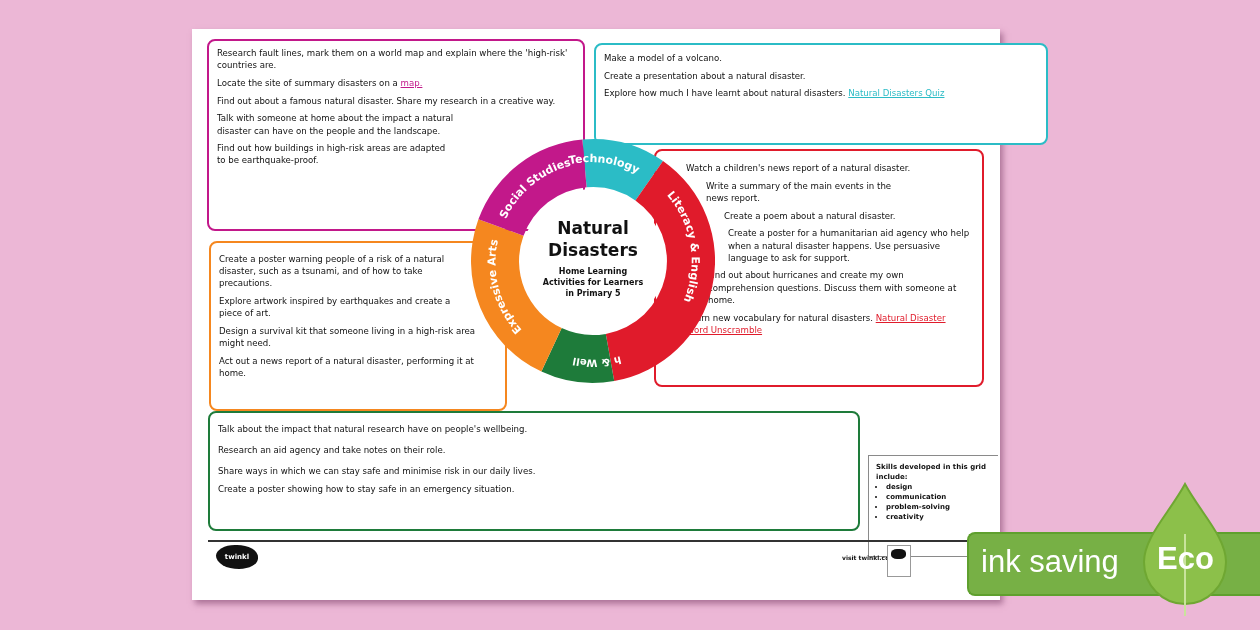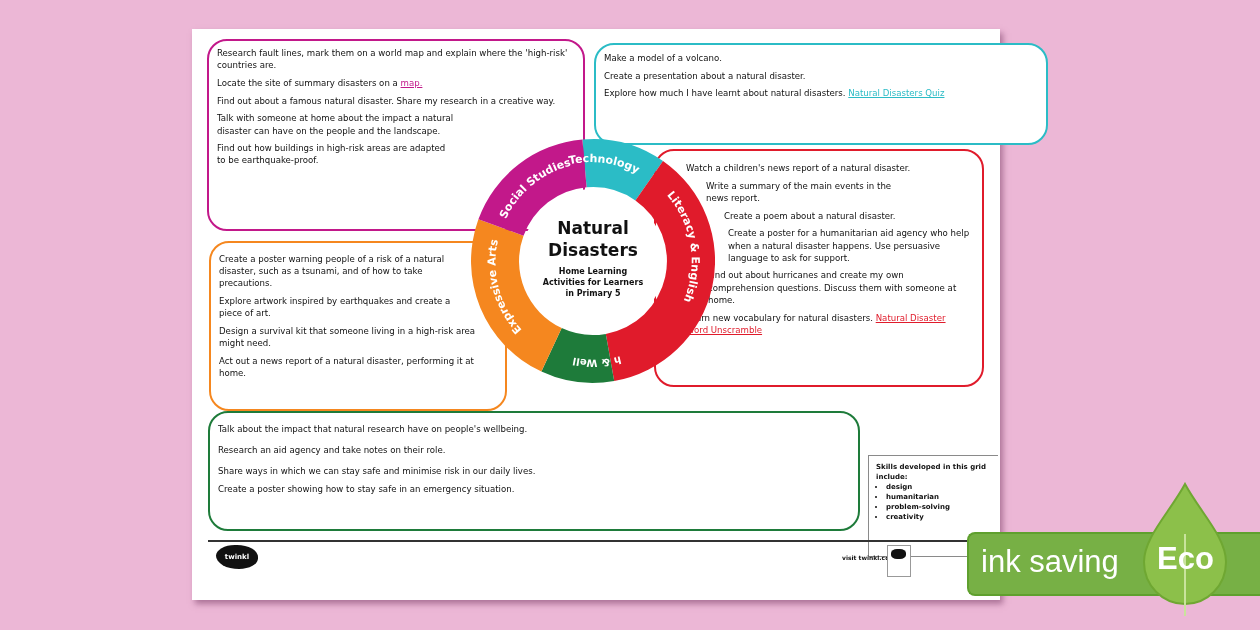--- a/index.html
+++ b/index.html
@@ -8,21 +8,21 @@
     background: #ecb7d6;
     font-family: "DejaVu Sans", sans-serif;
   }
   .page {
     position: absolute; left: 192px; top: 29px; width: 808px; height: 571px;
     background: #ffffff;
     box-shadow: 3px 4px 6px rgba(120,60,100,0.55);
   }
   .box {
     position: absolute; box-sizing: border-box; background: #fff;
-    border: 2px solid; border-radius: 20px;
+    border: 2px solid; border-radius: 8px;
     font-size: 8.6px; line-height: 12.2px; color: #111;
   }
   .box p { margin: 0 0 5.5px 0; }
   .link { text-decoration: underline; }
   .box-social { left: 15px; top: 10px; width: 378px; height: 192px; border-color: #c2188a; padding: 6px 8px; }
   .box-tech { left: 402px; top: 14px; width: 454px; height: 102px; border-color: #2bbcc6; padding: 7px 8px; }
   .box-lit { left: 462px; top: 120px; width: 330px; height: 238px; border-color: #e01b2b; padding: 11px 10px 6px 10px; }
   .box-arts { left: 17px; top: 212px; width: 298px; height: 170px; border-color: #f5871f; padding: 10px 8px; }
   .box-health { left: 16px; top: 382px; width: 652px; height: 120px; border-color: #1e7b3a; padding: 10px 8px; }
   .box-lit p { position: relative; }
@@ -136,21 +136,21 @@
     <p style="margin-bottom:9px">Talk about the impact that natural research have on people's wellbeing.</p>
     <p style="margin-bottom:9px">Research an aid agency and take notes on their role.</p>
     <p style="margin-bottom:5px">Share ways in which we can stay safe and minimise risk in our daily lives.</p>
     <p>Create a poster showing how to stay safe in an emergency situation.</p>
   </div>
 
   <div class="skills">
     <div>Skills developed in this grid include:</div>
     <ul>
       <li>design</li>
-      <li>humanitarian</li>
+      <li>communication</li>
       <li>problem-solving</li>
       <li>creativity</li>
     </ul>
   </div>
 
   <div class="footer-line"></div>
   <div class="logo">twinkl</div>
   <div class="visit">visit twinkl.com</div>
   <div class="badge">
       <div class="badge-inner"></div>

